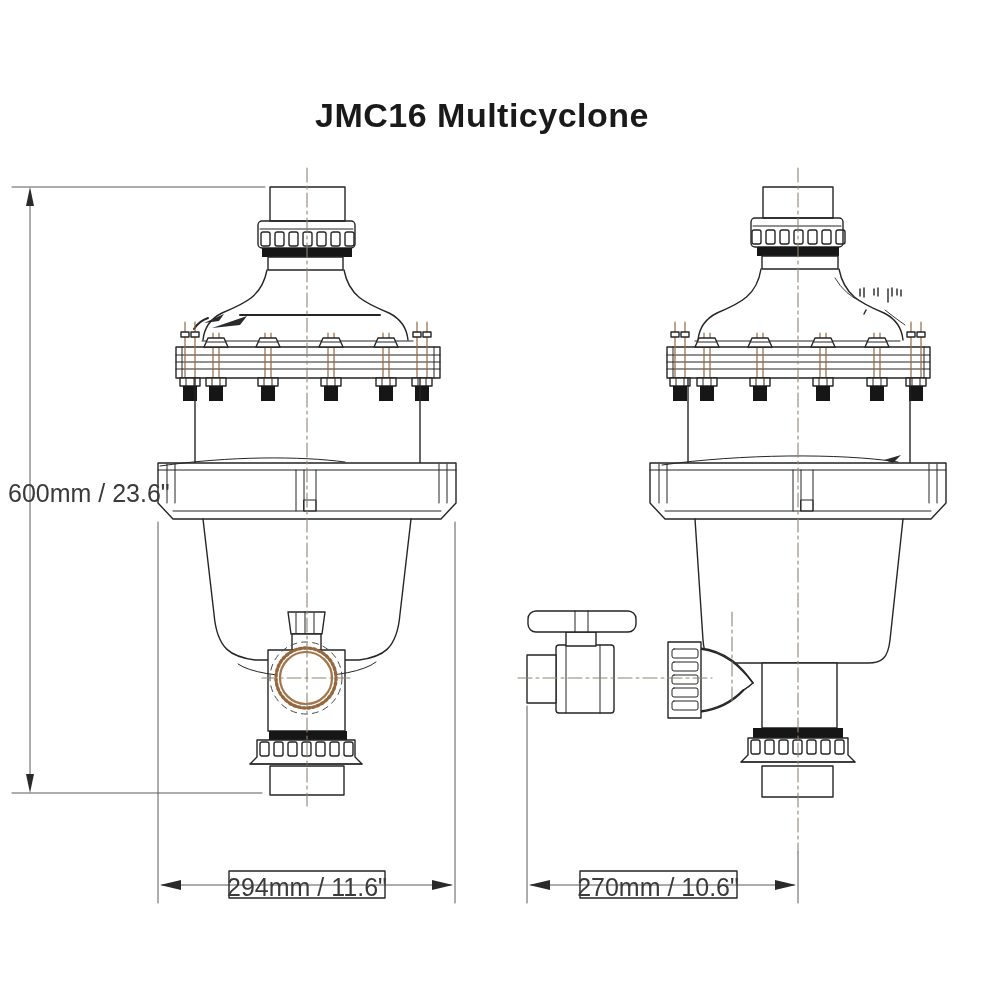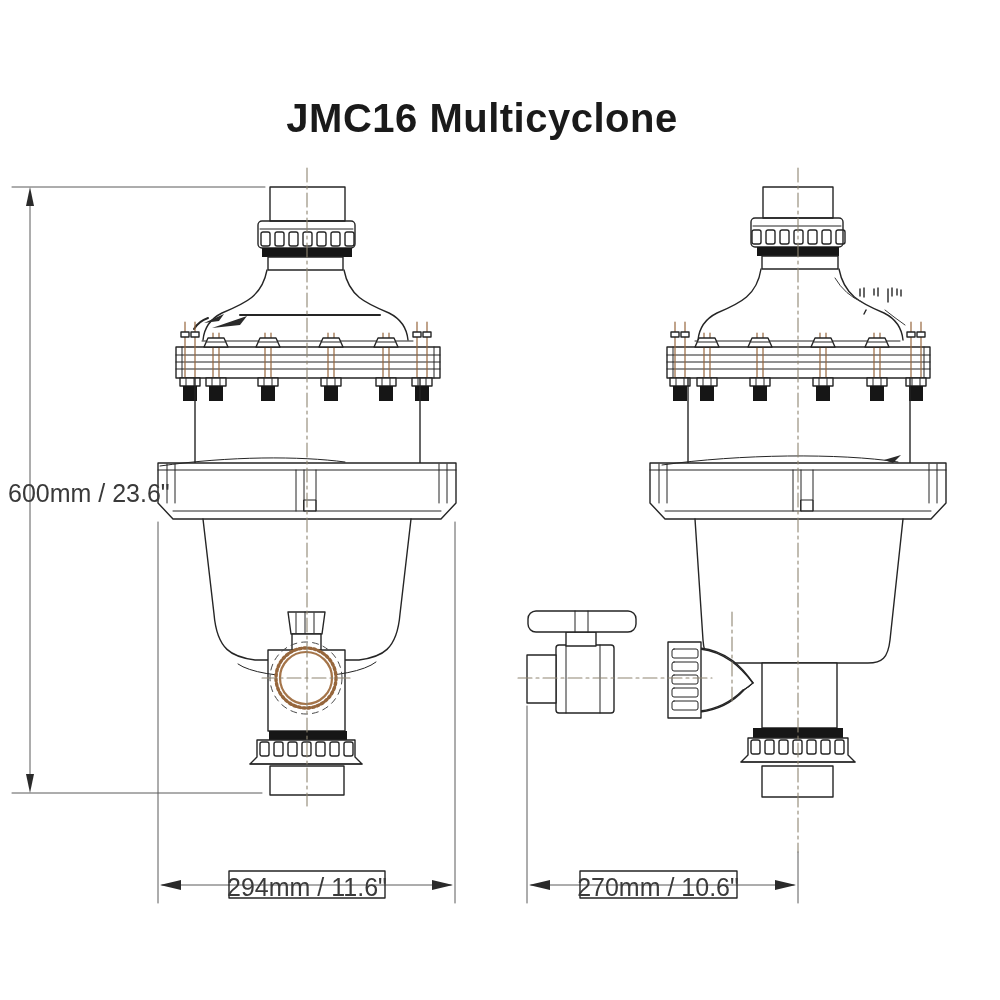--- a/index.html
+++ b/index.html
@@ -1,19 +1,19 @@
 <!DOCTYPE html>
 <html><head>
 <meta charset="utf-8">
 <style>
   html,body{margin:0;padding:0;background:#fff;}
   .canvas{position:relative;width:1000px;height:1000px;background:#fff;overflow:hidden;
           font-family:"Liberation Sans",sans-serif;}
   .title{position:absolute;left:482px;top:96px;transform:translateX(-50%);
-         font-size:40px;font-weight:bold;color:#1a1a1a;white-space:nowrap;letter-spacing:.5px;}
+         font-size:34px;font-weight:bold;color:#1a1a1a;white-space:nowrap;letter-spacing:.5px;}
   svg{position:absolute;left:0;top:0;}
   
   .lw path,.lw rect,.lw line,.lw circle,.lw polyline{stroke:#252525;stroke-width:1.4;fill:none;stroke-linecap:round;stroke-linejoin:round;}
   .lw .thin{stroke-width:1;}
   .lw .w2{stroke-width:2;}
   .lw .white{fill:#ffffff;}
   .lw .dark{fill:#161616;stroke:none;}
   .lw .brown{stroke:#96663c;stroke-width:1.2;}
   .lw .brown2{stroke:#a5754a;stroke-width:2.2;}
   .lw .teeth{stroke:#96663c;stroke-width:3.4;stroke-dasharray:2.2 2.6;}

